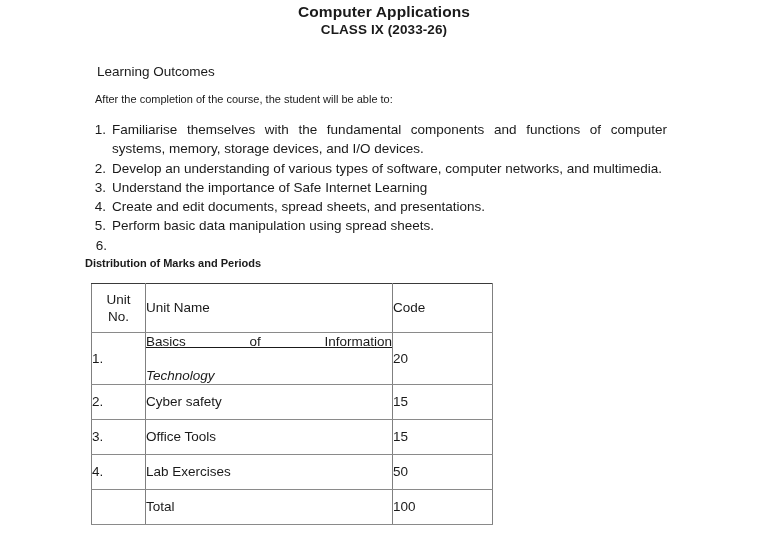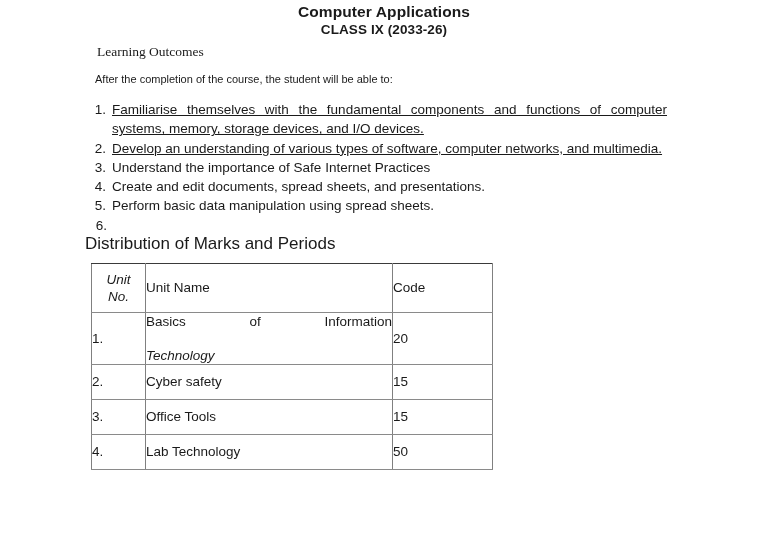--- a/index.html
+++ b/index.html
@@ -45,22 +45,21 @@
     font-weight: bold;
     line-height: 18px;
     letter-spacing: 0.1px;
   }
 
   
   .section-heading {
     font-size: 13.5px;
     line-height: 17px;
     margin-left: 97px;
-    margin-top: 4px;
-    font-family: Liberation Serif, serif;
+    margin-top: 24px;
   }
   .intro-line {
     font-size: 11px;
     line-height: 17px;
     margin-left: 95px;
     margin-top: 11px;
   }
 
   
   .outcomes {
@@ -80,33 +79,33 @@
   }
   .outcome-item .marker {
     position: absolute;
     left: 0;
     top: 0;
     width: 22px;
     text-align: right;
   }
   .outcome-item.wrapped > .body {
     display: block;
-    text-decoration: underline;
   }
   
   .outcome-item.single { text-align: left; }
   .outcome-item.six { padding-left: 31px; }
   .outcome-item.six .marker { left: 1px; }
 
   
   .marks-heading {
-    font-size: 17px;
+    font-size: 11px;
     line-height: 17px;
     margin-left: 85px;
     margin-top: 19px;
+    font-weight: bold;
   }
 
   
   .marks-table-wrap {
     margin-left: 91px;
     margin-top: 11px;
     width: 401px;
   }
   table.marks-table {
     border-collapse: collapse;
@@ -128,38 +127,38 @@
     padding: 0;
   }
   .cell-pad-no    { padding: 6px 0 6px 10px; }
   .cell-pad-name  { padding: 6px 8px 6px 11px; }
   .cell-pad-marks { padding: 6px 0 6px 10px; }
 
   .hdr-no {
     text-align: center;
     line-height: 18px;
     padding: 9px 0 9px 0;
-    font-style: italic;
   }
   .hdr-name { padding: 9px 8px 9px 11px; }
   .hdr-marks { padding: 9px 0 9px 10px; }
 
   tr.row-header td { height: 48px; }
   tr.row-basics td { height: 42px; }
   tr.row-normal td { height: 34px; }
 
   .justified-cell {
     text-align: justify;
     text-justify: inter-word;
     line-height: 17.5px;
   }
   .justified-cell .ln1 {
     display: block;
     text-align: justify;
     text-justify: inter-word;
+    text-decoration: underline;
   }
   .justified-cell .ln1::after {
     content: "";
     display: inline-block;
     width: 100%;
   }
   .justified-cell .ln2 { display: block; font-style: italic; }
   .top-align { vertical-align: top; }
 </style>
 </head>
@@ -180,21 +179,21 @@
     <li class="outcome-item wrapped">
       <span class="marker">1.</span>
       <span class="body">Familiarise themselves with the fundamental components and functions of computer systems, memory, storage devices, and I/O devices.</span>
     </li>
     <li class="outcome-item wrapped">
       <span class="marker">2.</span>
       <span class="body">Develop an understanding of various types of software, computer networks, and multimedia.</span>
     </li>
     <li class="outcome-item single">
       <span class="marker">3.</span>
-      <span class="body">Understand the importance of Safe Internet Practices</span>
+      <span class="body">Understand the importance of Safe Internet Learning</span>
     </li>
     <li class="outcome-item single">
       <span class="marker">4.</span>
       <span class="body">Create and edit documents, spread sheets, and presentations.</span>
     </li>
     <li class="outcome-item single">
       <span class="marker">5.</span>
       <span class="body">Perform basic data manipulation using spread sheets.</span>
     </li>
     <li class="outcome-item single six">
@@ -237,21 +236,26 @@
         </tr>
 
         <tr class="row-normal">
           <td class="cell-pad-no">3.</td>
           <td class="cell-pad-name">Office Tools</td>
           <td class="cell-pad-marks">15</td>
         </tr>
 
         <tr class="row-normal">
           <td class="cell-pad-no">4.</td>
-          <td class="cell-pad-name">Lab Technology</td>
+          <td class="cell-pad-name">Lab Exercises</td>
           <td class="cell-pad-marks">50</td>
         </tr>
 
+        <tr class="row-normal">
+          <td class="cell-pad-no"></td>
+          <td class="cell-pad-name">Total</td>
+          <td class="cell-pad-marks">100</td>
+        </tr>
       </tbody>
     </table>
   </div>
 
 </div>
 
 </body></html>

